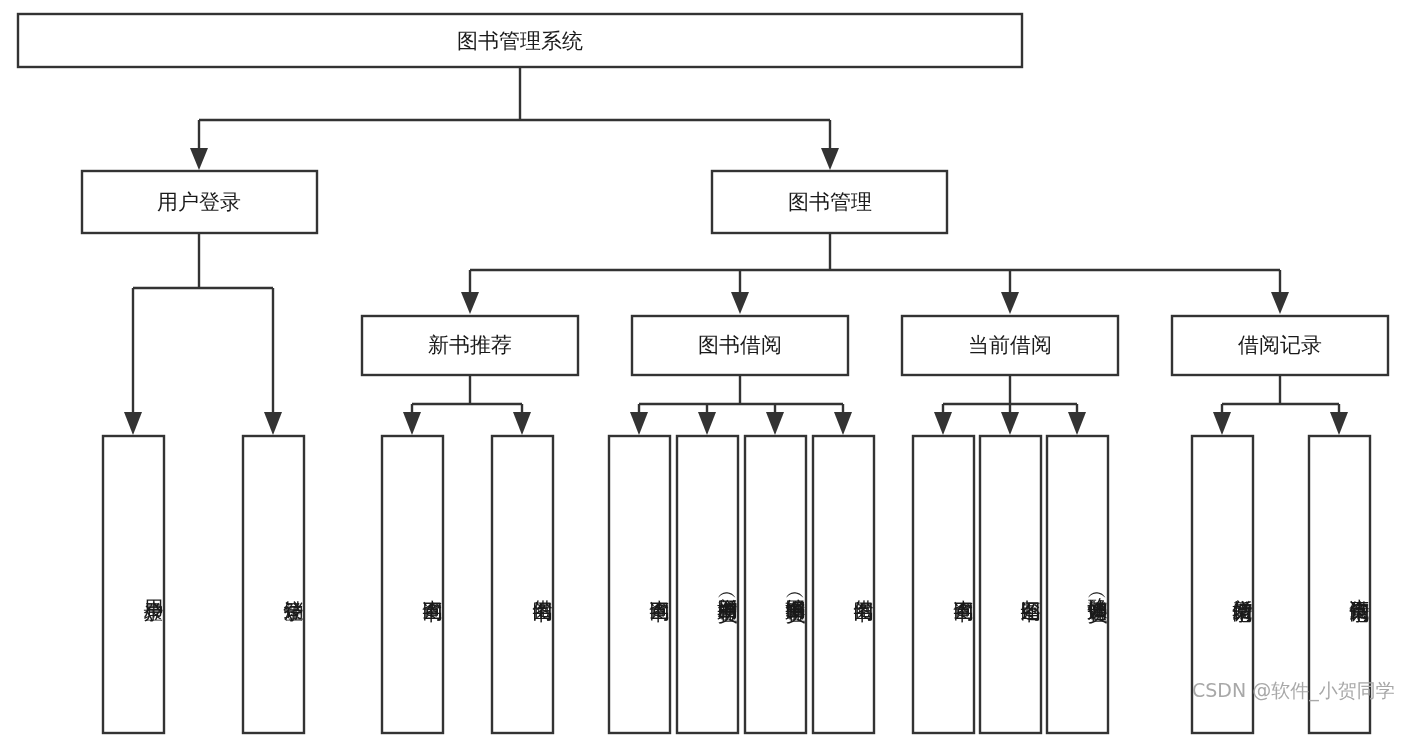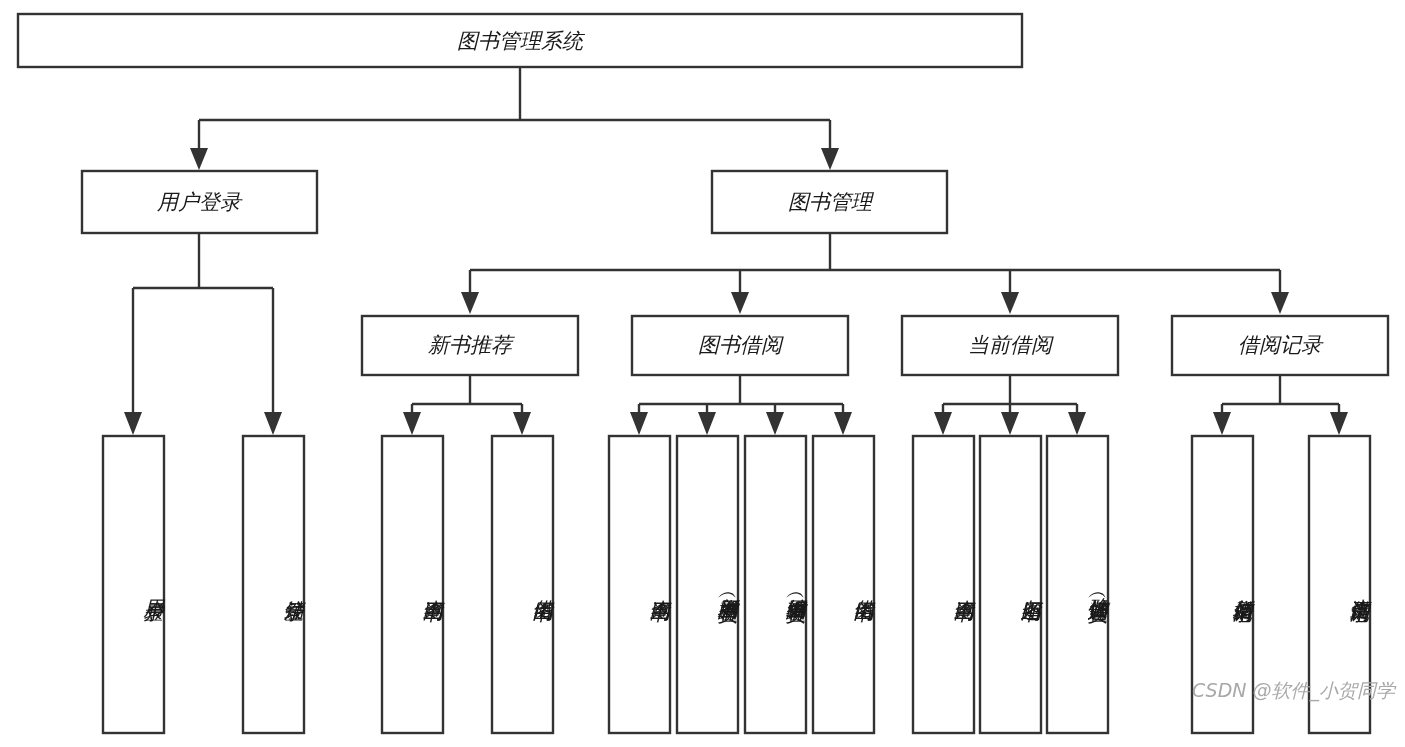--- a/index.html
+++ b/index.html
@@ -11,21 +11,20 @@
     width: 1405px;
     height: 747px;
     font-family: "DejaVu Sans", "Liberation Sans", sans-serif;
     overflow: hidden;
   }
   #diagram-root {
     position: relative;
     width: 1405px;
     height: 590px;
     background: #ffffff;
-    font-style: italic;
   }
   svg.diagram-canvas {
     position: absolute;
     top: 0;
     left: 0;
     width: 1405px;
     height: 747px;
   }
   .node-box {
     fill: #ffffff;

